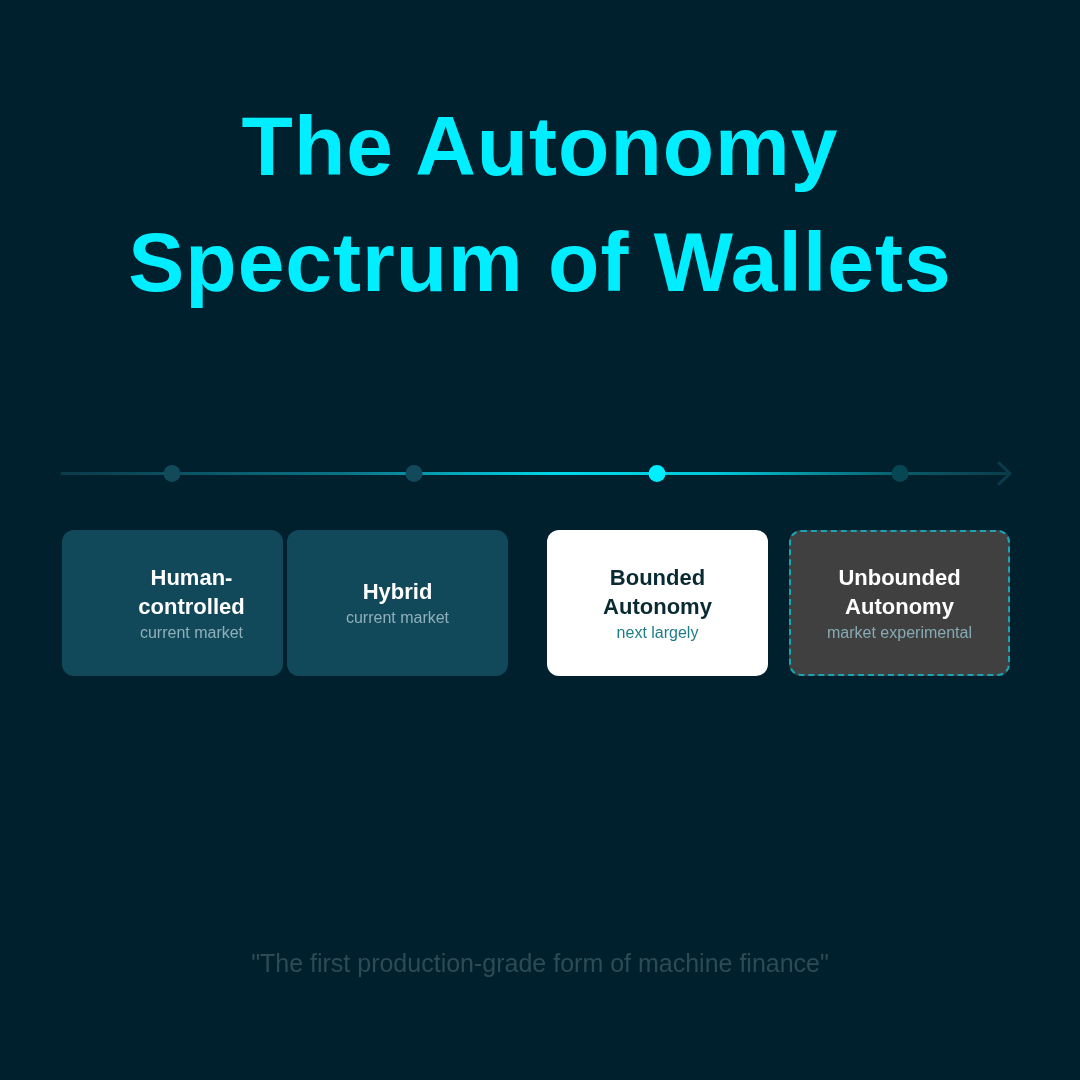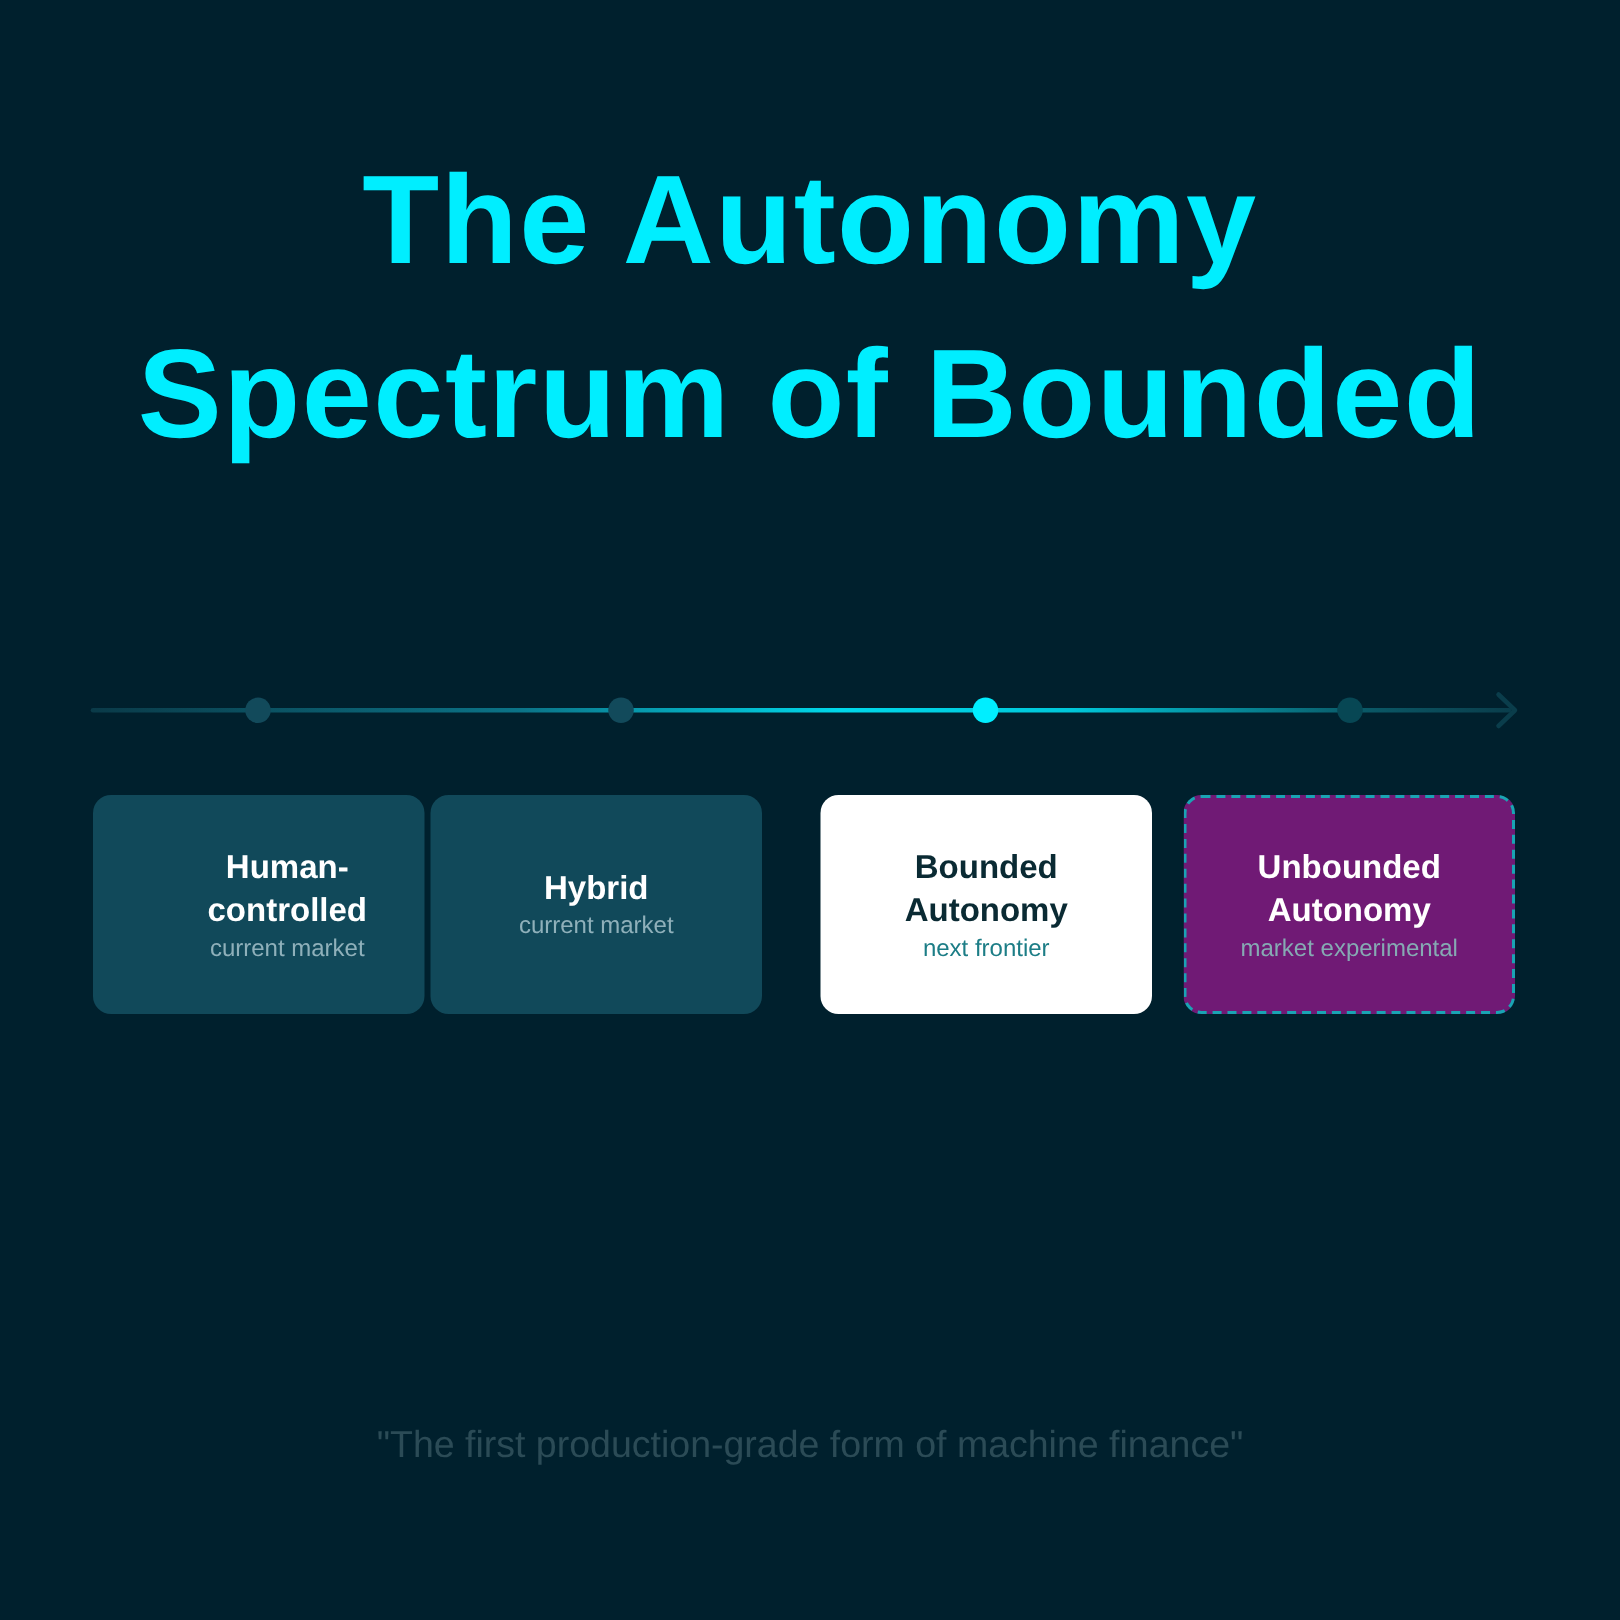--- a/index.html
+++ b/index.html
@@ -54,42 +54,42 @@
     .card .sub {
       font-size: 16px;
       line-height: 22px;
       margin-top: 1px;
       color: #8fb0ba;
     }
     .card.active { background: #ffffff; }
     .card.active .name { color: #0a2a33; }
     .card.active .sub { color: #1c7d86; }
     .card.dashed {
-      background: #701a75;
+      background: #404040;
       border: 2.5px dashed #1aa4b4;
     }
     .card.dashed .sub { color: #86aab3; }
 
     .quote {
       position: absolute;
       left: 0; top: 946px; width: 1080px;
       text-align: center;
       font-size: 25px;
       line-height: 34px;
       color: #2b4b56;
     }
   </style>
 </head>
 <body>
 
 <div class="page">
 
   <h1 class="title">
     <div>The Autonomy</div>
-    <div>Spectrum of Bounded</div>
+    <div>Spectrum of Wallets</div>
   </h1>
 
   <div class="timeline">
     <svg width="960" height="28" viewBox="0 0 960 28">
       <defs>
         <linearGradient id="lineGrad" x1="0" y1="0" x2="960" y2="0" gradientUnits="userSpaceOnUse">
           <stop offset="0" stop-color="#0a3a48"></stop>
           <stop offset="0.3" stop-color="#0b7488"></stop>
           <stop offset="0.52" stop-color="#00d8ea"></stop>
           <stop offset="0.68" stop-color="#00c8da"></stop>
@@ -118,21 +118,21 @@
     <div class="card" style="left:225px;">
       <div class="name">Hybrid</div>
       <div class="sub">current market</div>
     </div>
 
     <div class="card active" style="left:485px;">
       <div class="name">
         <div>Bounded</div>
         <div>Autonomy</div>
       </div>
-      <div class="sub">next frontier</div>
+      <div class="sub">next largely</div>
     </div>
 
     <div class="card dashed" style="left:727px;">
       <div class="name">
         <div>Unbounded</div>
         <div>Autonomy</div>
       </div>
       <div class="sub">market experimental</div>
     </div>
   </div>

